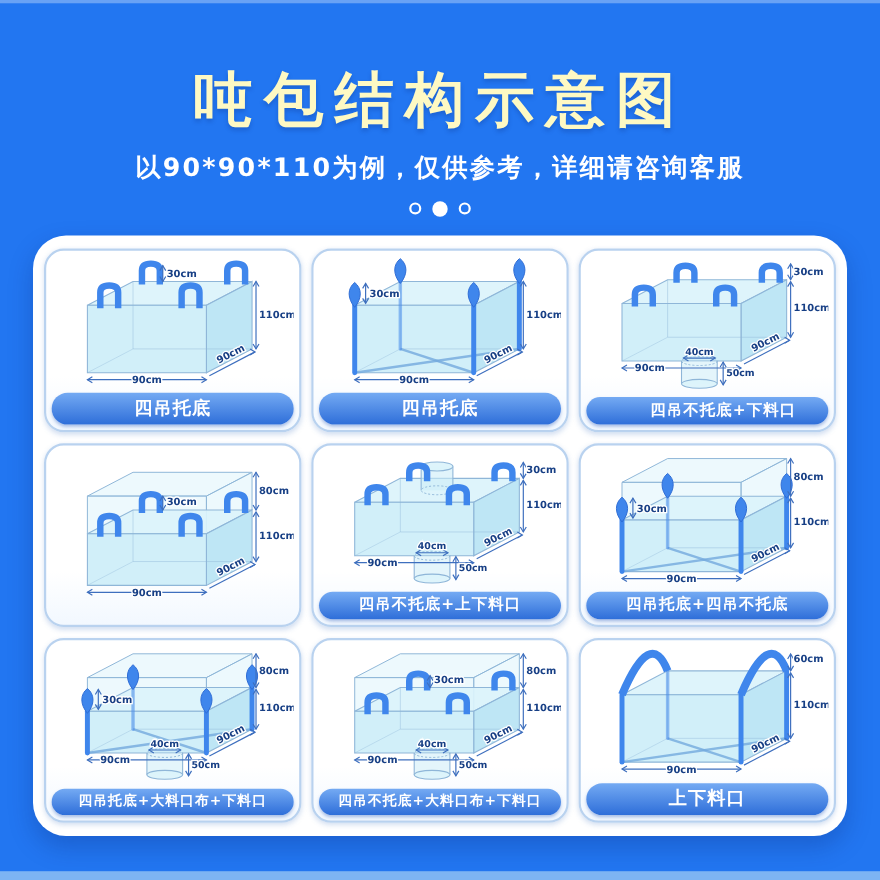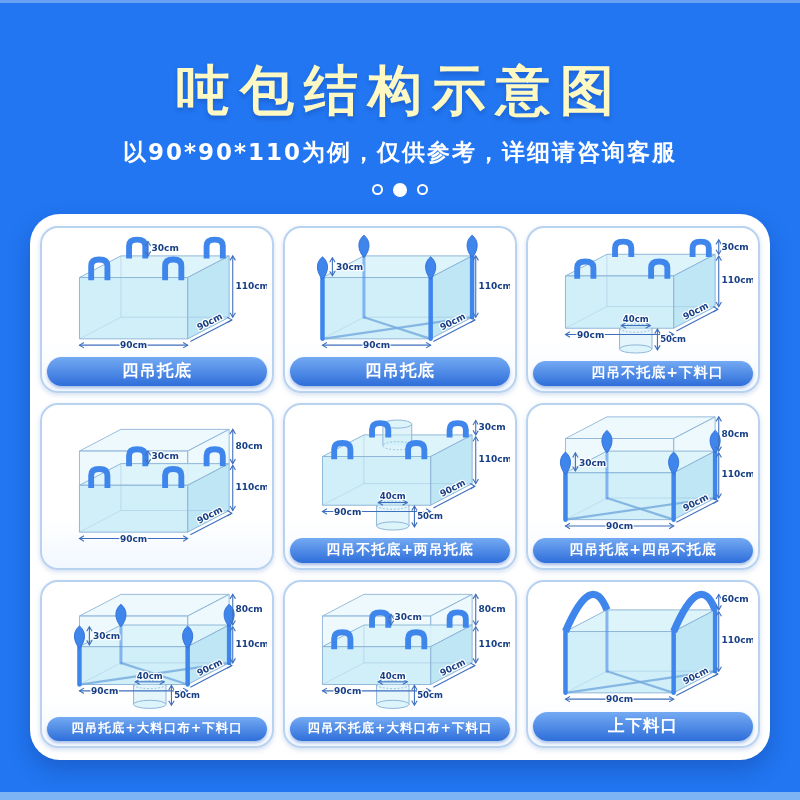--- a/index.html
+++ b/index.html
@@ -246,21 +246,21 @@
           <text x="182" y="84" font-size="10" font-weight="bold" fill="#173f85" stroke="#ffffff" stroke-width="2.6" paint-order="stroke" text-anchor="middle" transform="rotate(-27 182 84)">90cm</text>
           <line x1="98" y1="97" x2="130" y2="97" stroke="#3e6fbe" stroke-width="1.2"></line>
           <path d="M103,94 L98,97 L103,100" fill="none" stroke="#3e6fbe" stroke-width="1.2"></path>
           <path d="M125,94 L130,97 L125,100" fill="none" stroke="#3e6fbe" stroke-width="1.2"></path>
           <text x="114" y="93.5" font-size="9.5" font-weight="bold" fill="#173f85" stroke="#ffffff" stroke-width="2.6" paint-order="stroke" text-anchor="middle">40cm</text>
           <line x1="138" y1="101" x2="138" y2="124" stroke="#3e6fbe" stroke-width="1.2"></line>
           <path d="M135,106 L138,101 L141,106" fill="none" stroke="#3e6fbe" stroke-width="1.2"></path>
           <path d="M135,119 L138,124 L141,119" fill="none" stroke="#3e6fbe" stroke-width="1.2"></path>
           <text x="141" y="115.5" font-size="9.5" font-weight="bold" fill="#173f85" stroke="#ffffff" stroke-width="2.6" paint-order="stroke" text-anchor="start">50cm</text>
         </svg>
-        <div class="pill" style="font-size: 14px;">四吊不托底+两吊托底</div>
+        <div class="pill" style="font-size: 14px;">四吊不托底+上下料口</div>
       </div>
       <div class="card">
         <svg viewBox="0 0 244 130" xmlns="http://www.w3.org/2000/svg">
           <polygon points="36,26 82,2 202,2 156,26" fill="rgba(219,243,251,0.5)" stroke="#8fb6d8" stroke-width="1"></polygon>
           <polygon points="156,26 202,2 202,40 156,64" fill="rgba(219,243,251,0.5)" stroke="#8fb6d8" stroke-width="1"></polygon>
           <polygon points="36,26 156,26 156,64 36,64" fill="rgba(219,243,251,0.5)" stroke="#8fb6d8" stroke-width="1"></polygon>
           <polygon points="36,64 82,40 202,40 156,64" fill="rgba(219,243,251,0.92)" stroke="#8fb6d8" stroke-width="1.1"></polygon>
           <polygon points="156,64 202,40 202,92 156,116" fill="rgba(184,228,244,0.92)" stroke="#8fb6d8" stroke-width="1.1"></polygon>
           <polygon points="36,64 156,64 156,116 36,116" fill="rgba(201,236,248,0.85)" stroke="#8fb6d8" stroke-width="1.1"></polygon>
           <line x1="82" y1="40" x2="82" y2="92" stroke="#8fb6d8" stroke-width="0.8" opacity="0.55"></line>

